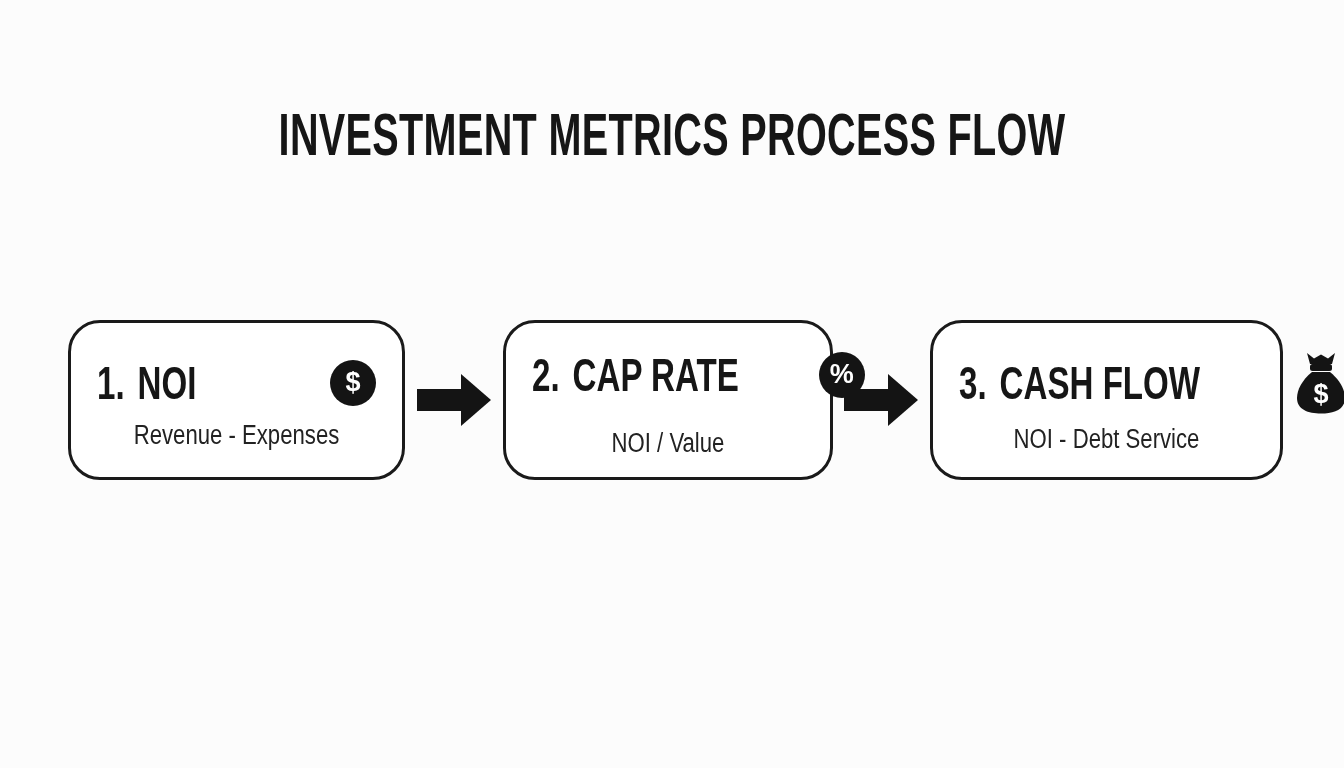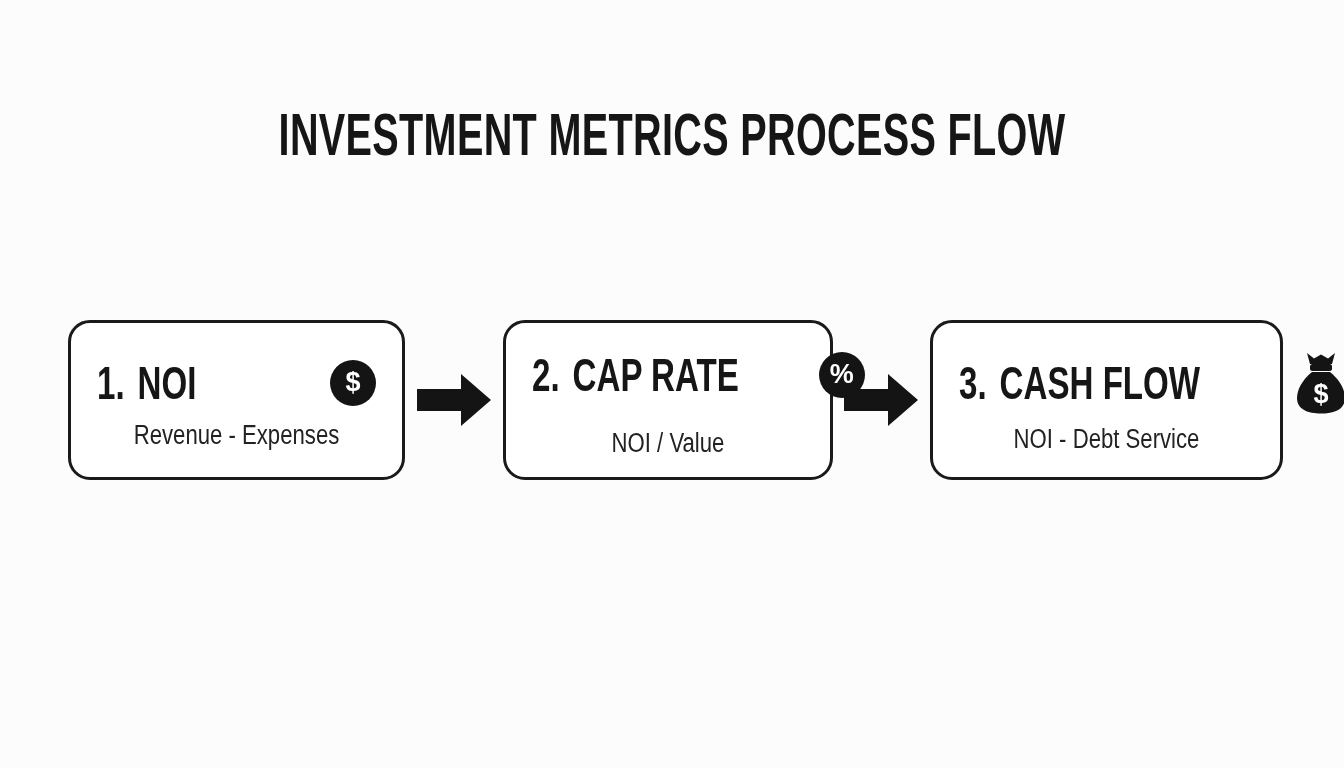--- a/index.html
+++ b/index.html
@@ -36,21 +36,21 @@
     height: 160px;
     display: flex;
     justify-content: space-between;
     align-items: center;
   }
   .step {
     box-sizing: border-box;
     height: 160px;
     background: #ffffff;
     border: 3px solid #1a1a1a;
-    border-radius: 22px;
+    border-radius: 32px;
     display: flex;
     flex-direction: column;
     justify-content: center;
     padding: 6px 26px 0 26px;
   }
   .step-1 { width: 337px; }
   .step-2 { width: 330px; gap: 16px; }
   .step-3 { width: 353px; }
   .step-head {
     display: flex;

